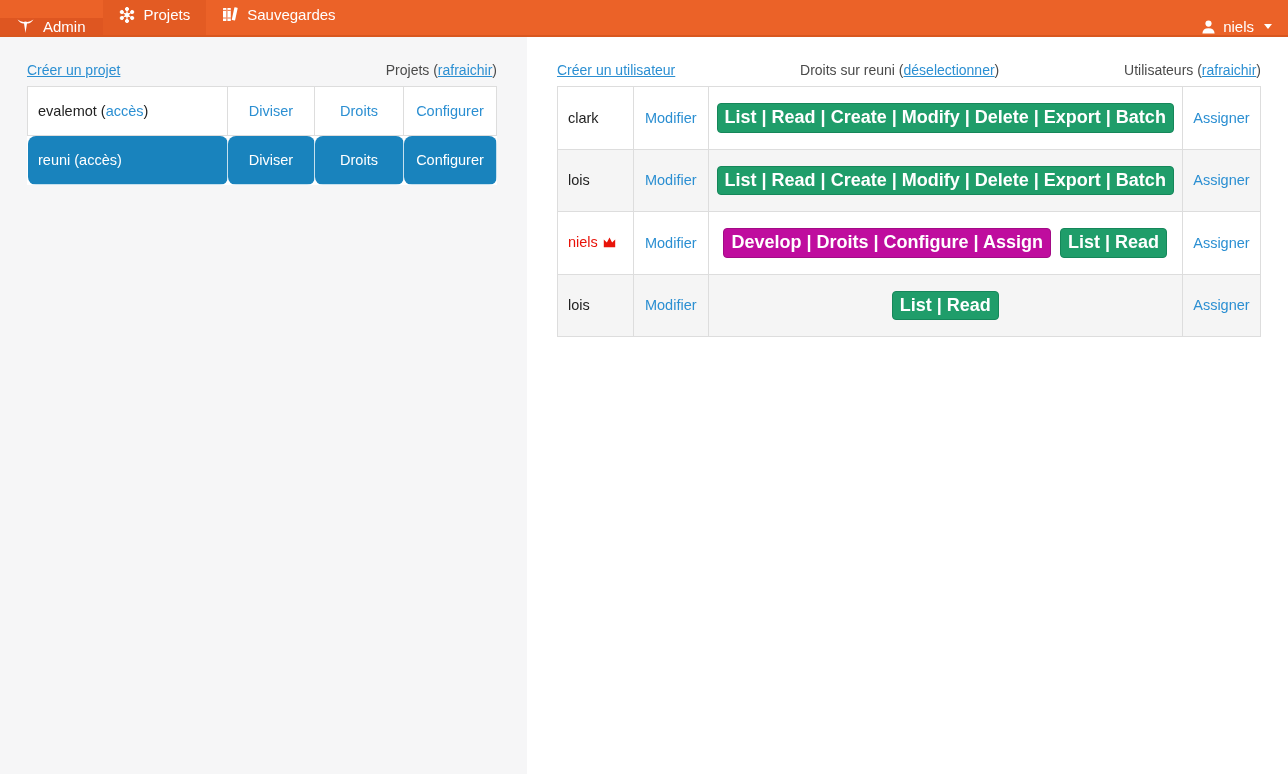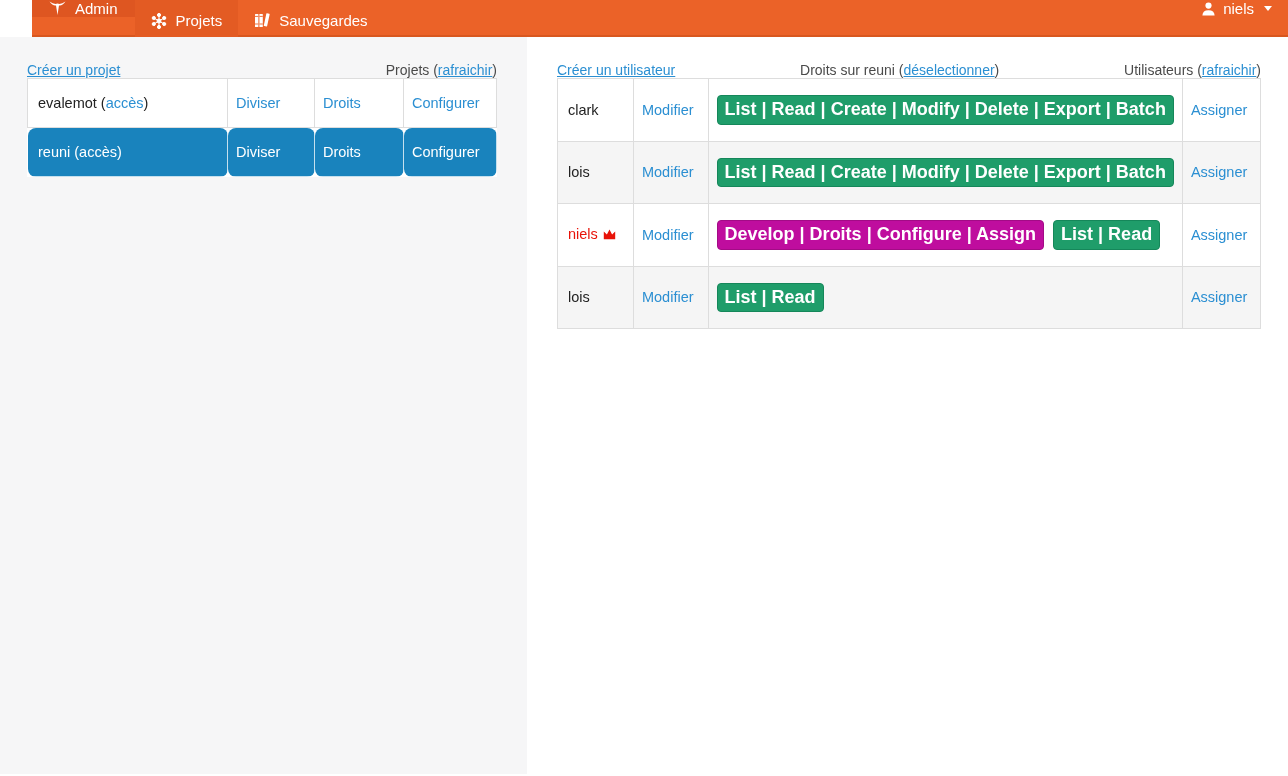--- a/index.html
+++ b/index.html
@@ -10,24 +10,23 @@
     color: #222;
     background: #fff;
   }
 
   
   .navbar {
     height: 37px;
     background: var(--navbar-bg);
     border-bottom: 2px solid var(--navbar-border);
     display: flex;
-    align-items: flex-start;
+    align-items: flex-end;
     color: #fff;
     font-size: 15px;
-    margin-left: 32px;
   }
   .nav-tile {
     display: flex;
     align-items: center;
     gap: 9px;
     padding: 12px 16px;
     cursor: pointer;
     white-space: nowrap;
   }
   .nav-brand   { background: var(--navbar-brand-bg); padding: 0 17px; }
@@ -54,42 +53,42 @@
   .right-panel {
     flex: 1;
     background: #fff;
     padding: 25px 27px 0 30px;
   }
 
   .panel-header {
     display: flex;
     justify-content: space-between;
     align-items: baseline;
-    margin-bottom: 0;
+    margin-bottom: 8px;
     color: var(--muted-text);
     font-size: 14px;
   }
   a, .link { color: var(--link-blue); text-decoration: none; cursor: pointer; }
   .underlined { text-decoration: underline; }
 
   
   table {
     width: 100%;
     border-collapse: collapse;
     background: #fff;
     font-size: 14.5px;
   }
   td {
     border: 1px solid var(--table-border);
     height: 28px;
     padding: 16px 8px;
     vertical-align: middle;
   }
   td.name-cell { text-align: left; padding-left: 10px; color: #222; }
-  td.action-cell, td.rights-cell { text-align: left; }
+  td.action-cell, td.rights-cell { text-align: center; }
   td.action-cell { cursor: pointer; }
 
   
   tr.selected td {
     background: var(--selected-row-bg);
     color: #fff;
     border-color: rgba(255,255,255,0.75);
     border-radius: 8px;
   }
   tr.selected td .link, tr.selected td a { color: #fff; }

